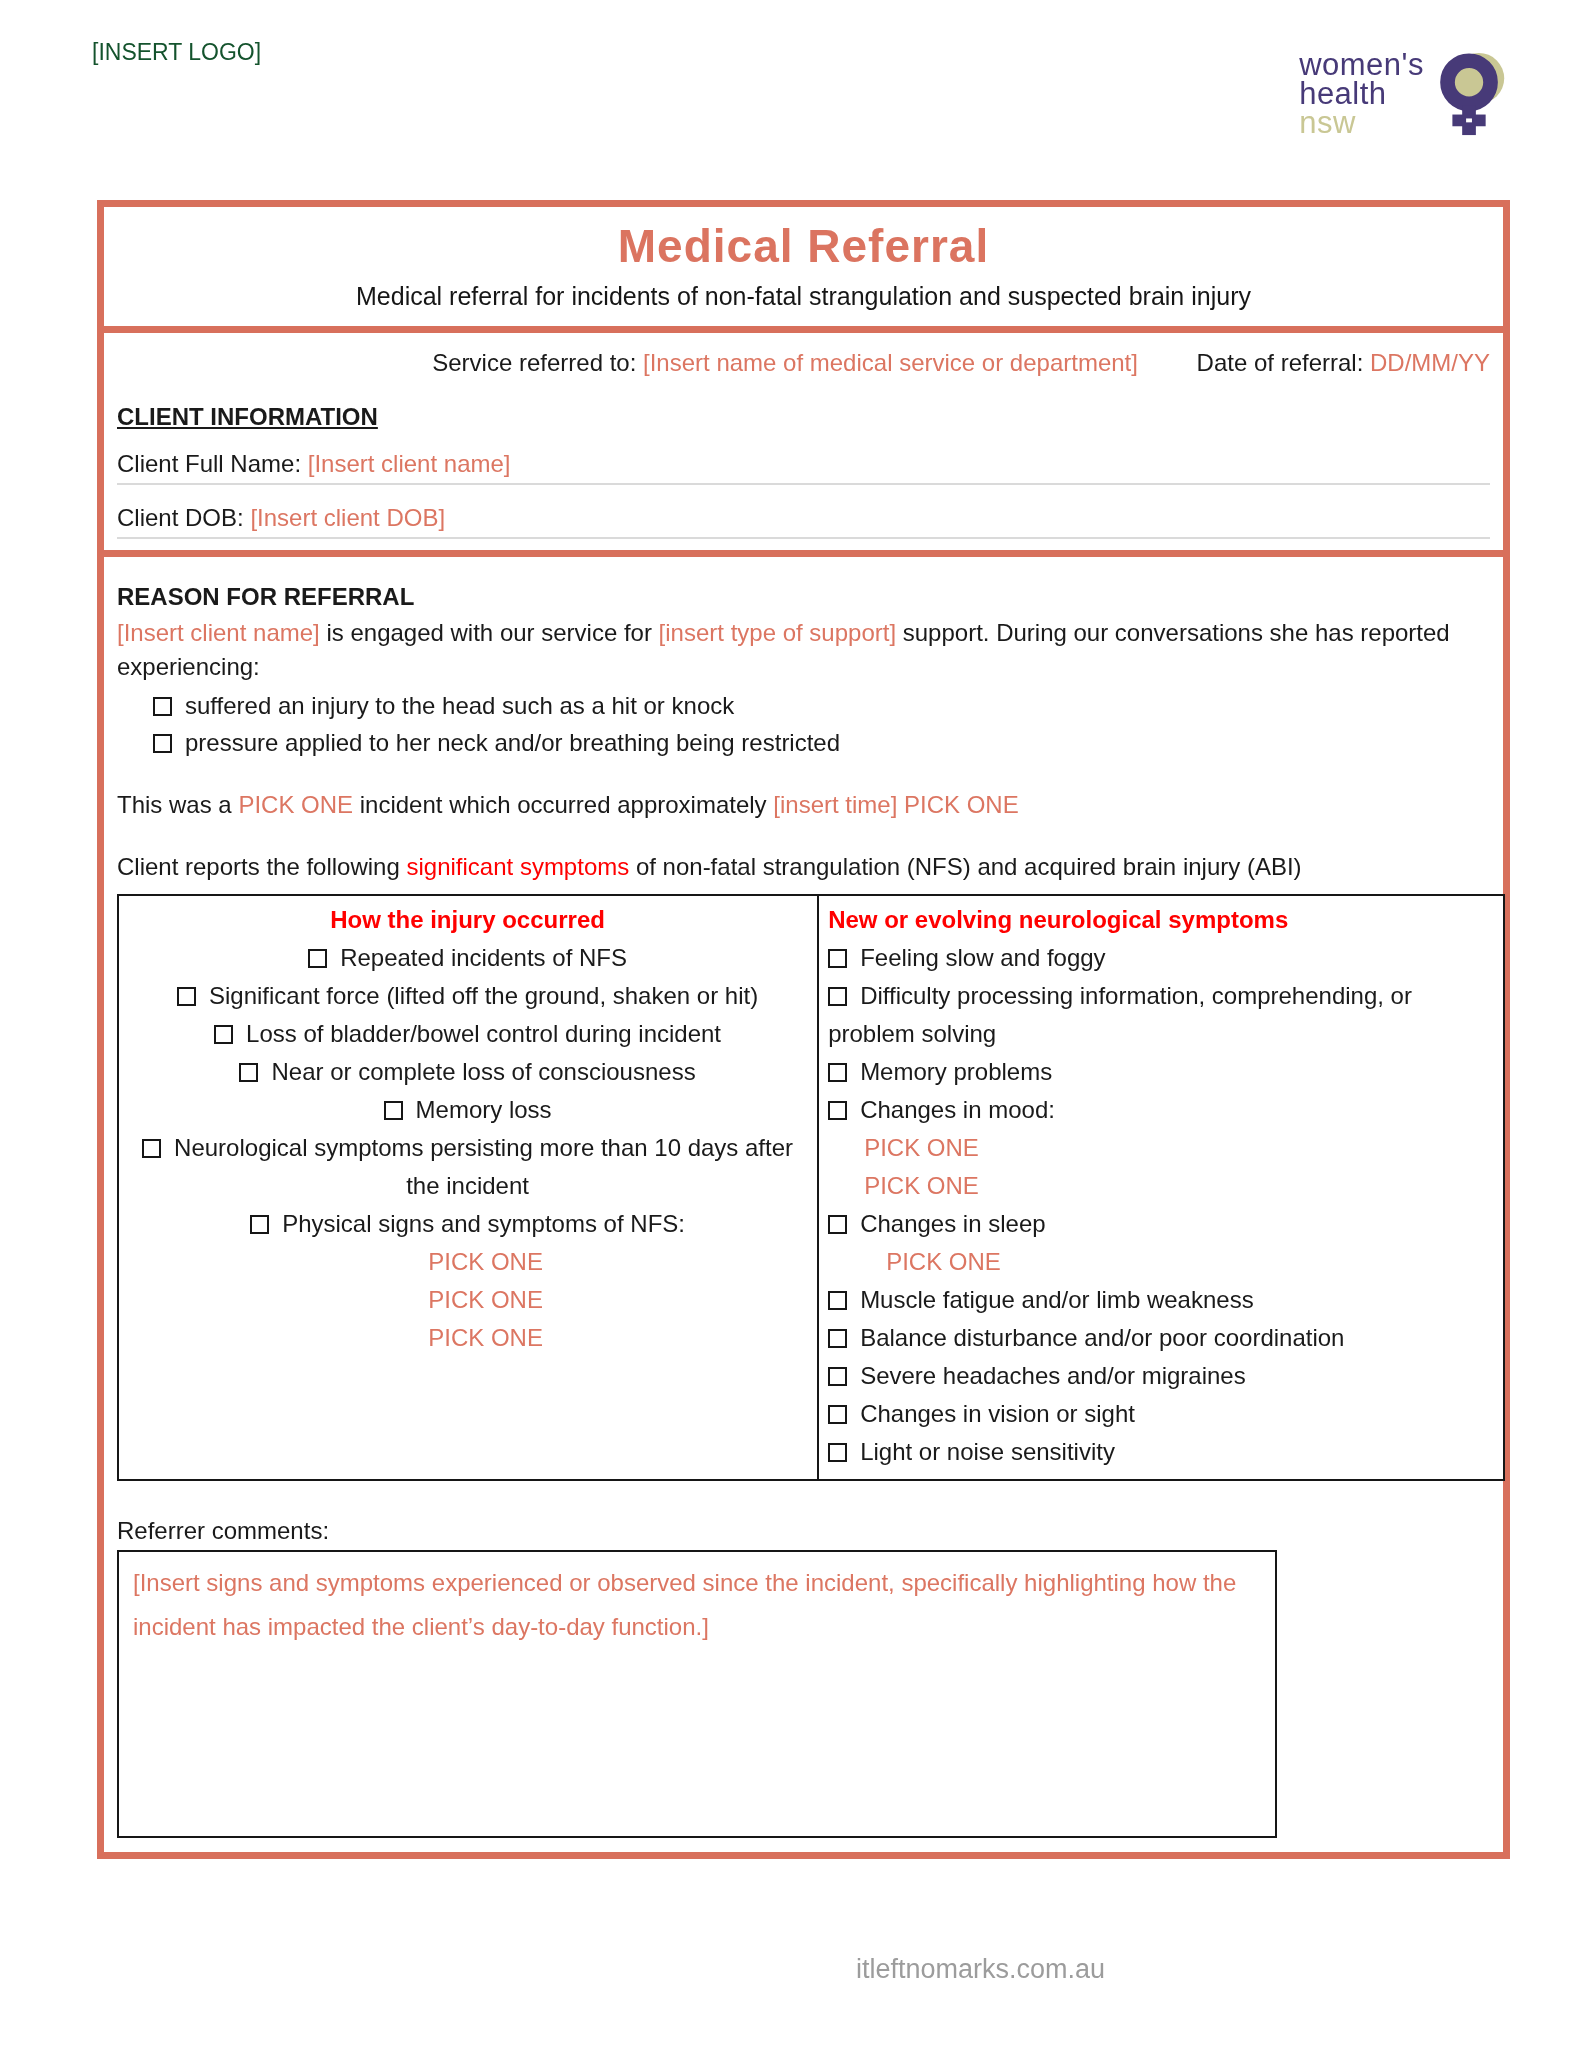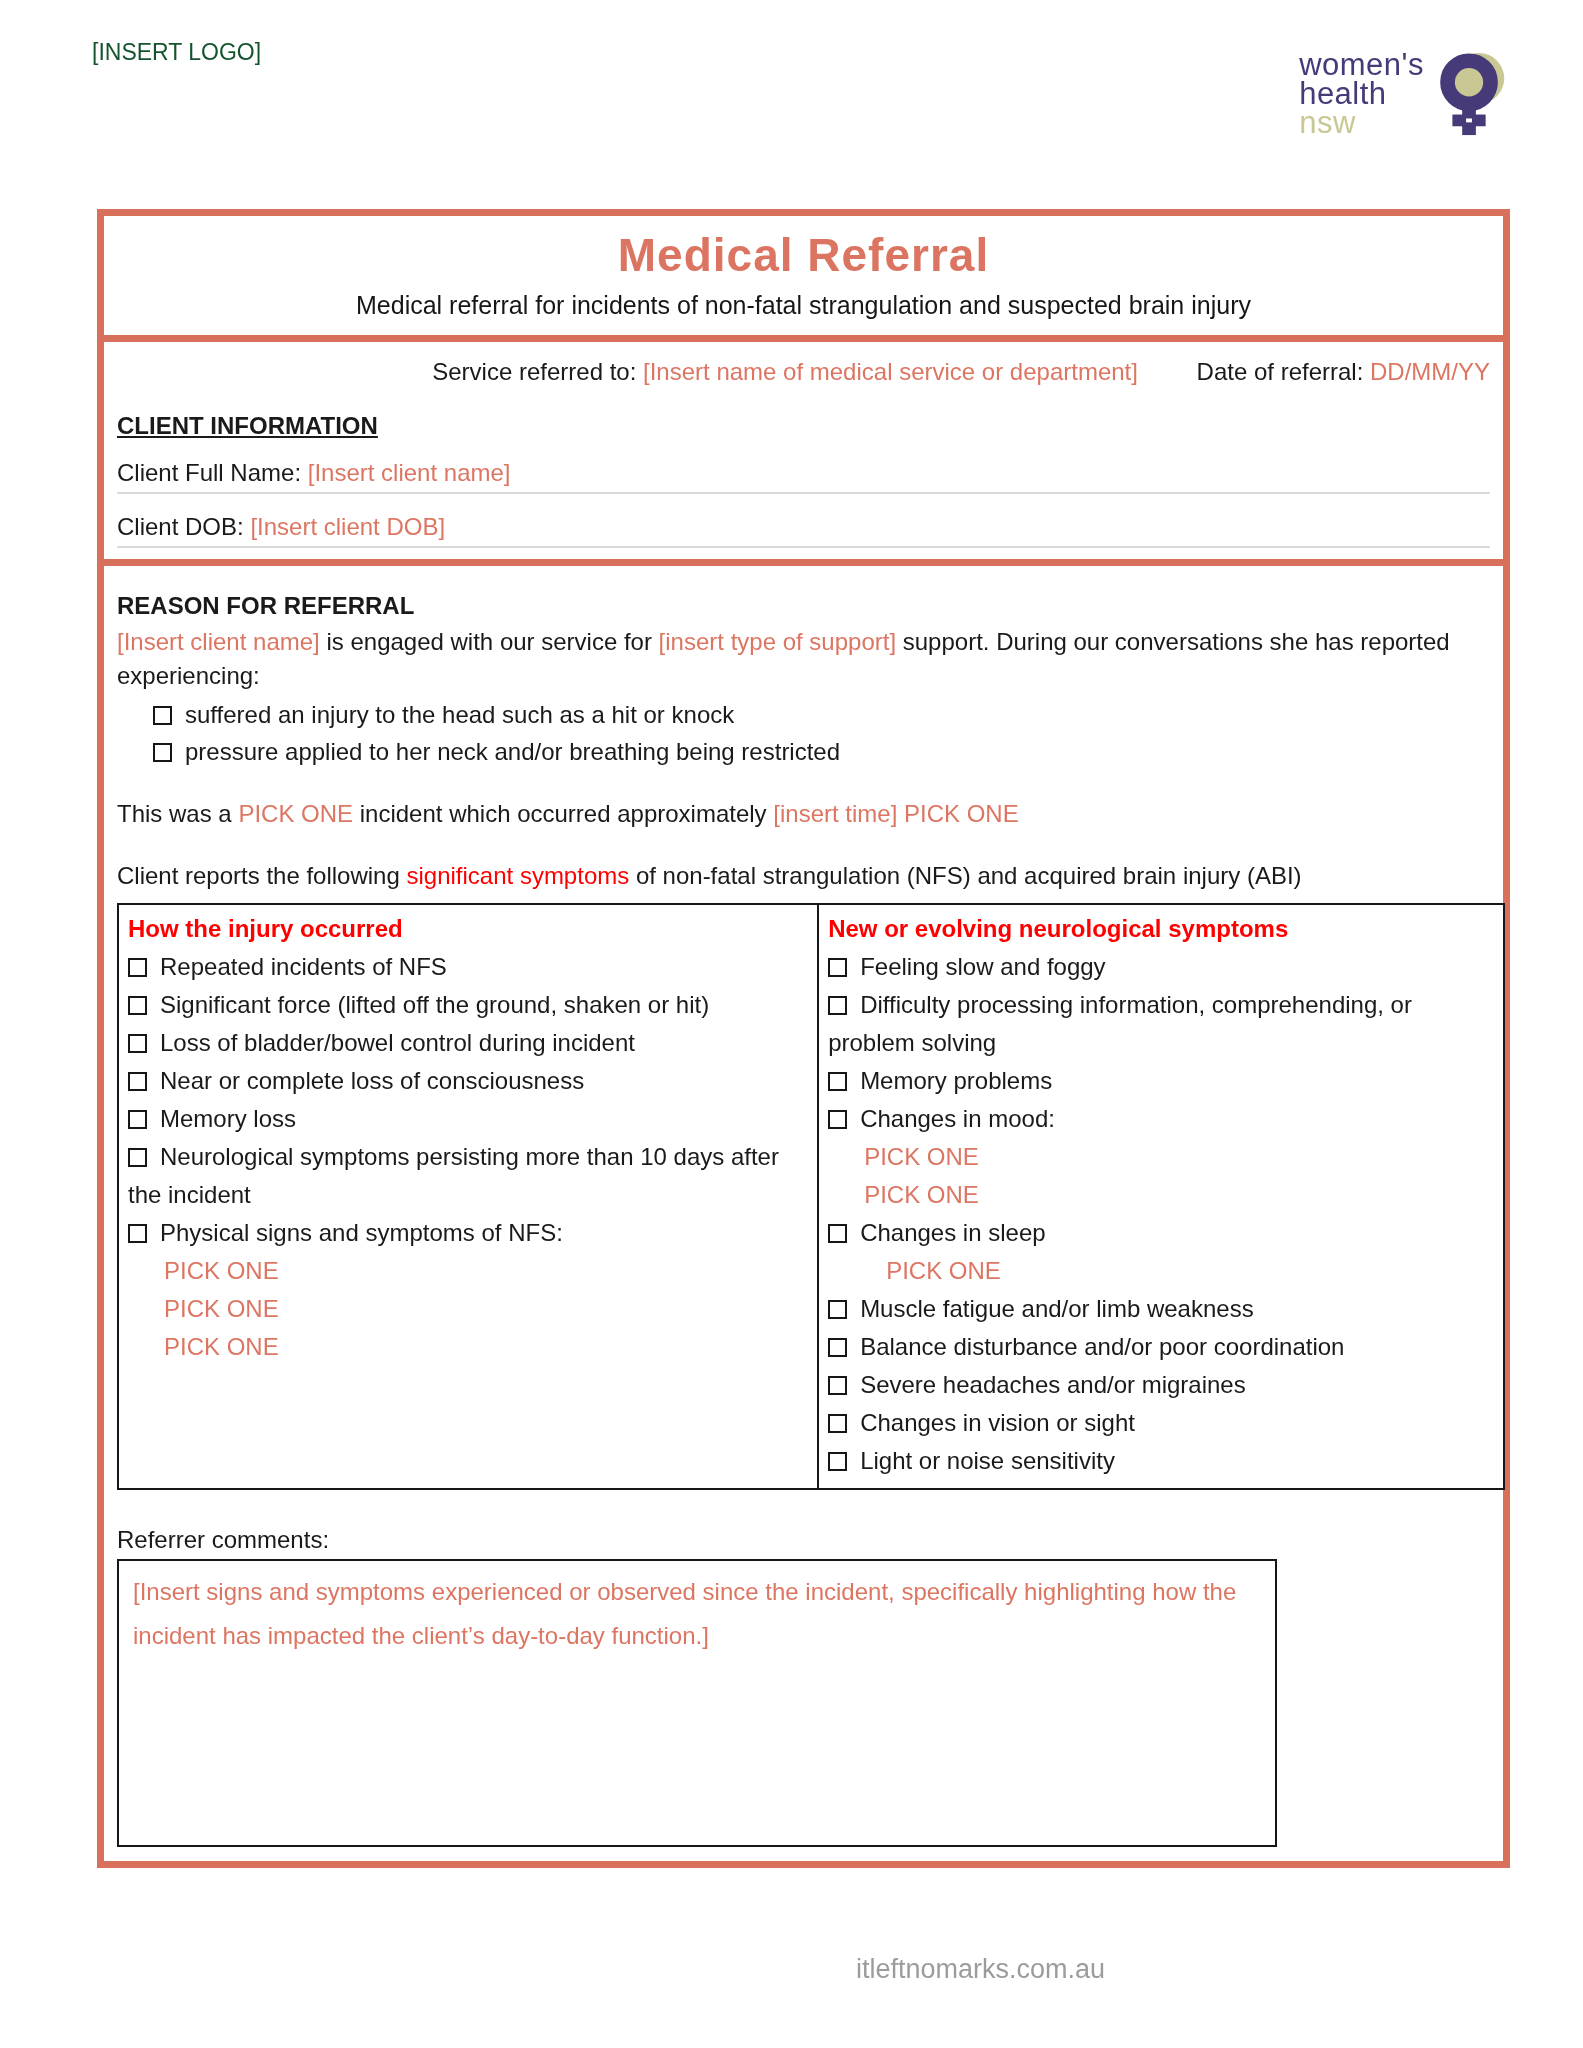--- a/index.html
+++ b/index.html
@@ -9,21 +9,21 @@
   }
 
   
   .insert-logo { position:absolute; left:92px; top:39px; font-size:23px; color:#14532d; }
   .org-logo { position:absolute; top:50px; right:74px; display:flex; align-items:flex-start; gap:7px; }
   .org-logo-text { text-align:left; color:#473A78; font-size:31px; line-height:29px; letter-spacing:0.5px; }
   .org-logo-text .nsw { color:#C9C794; }
 
   
   .main-box {
-    position:absolute; left:97px; top:209px; width:1413px;
+    position:absolute; left:97px; top:200px; width:1413px;
     border:7px solid #D8705C; box-sizing:border-box; background:#fff;
   }
   .section { border-top:7px solid #D8705C; }
   .section.first { border-top:none; }
 
   .sec-title { text-align:center; padding:12px 10px 15px; }
   .doc-title { font-size:46px; font-weight:bold; color:#DB7460; letter-spacing:1px; }
   .doc-subtitle { font-size:25px; margin-top:9px; color:#161616; }
 
   .sec-client { padding:16px 13px 11px; font-size:24px; }
@@ -45,21 +45,21 @@
     margin-right:13px; vertical-align:-2px; box-sizing:border-box; background:#fff;
   }
   .exp-list { margin-top:3px; }
   .exp-list .chk-item { padding-left:36px; }
 
   .incident-line { margin-top:27px; line-height:34px; }
   .symptoms-line { margin-top:29px; line-height:32px; max-width:1365px; }
 
   .sym-table { width:1388px; height:548px; border-collapse:collapse; margin-top:11px; table-layout:fixed; }
   .sym-table td { border:2px solid #161616; vertical-align:top; padding:5px 10px 8px 9px; }
-  td.left-col { width:49%; }
+  td.left-col { width:49%;text-align:center; }
   .cell-heading { color:#FF0000; font-weight:bold; line-height:38px; }
   .sym-table .chk-item { line-height:38px; }
   .chk-item.pick .chk-text { color:#DC7662; }
   .chk-item.indent1 { padding-left:36px; }
   .chk-item.indent2 { padding-left:58px; }
 
   .comments-label { margin-top:36px; }
   .comments-box {
     border:2px solid #161616; width:1160px; height:288px; margin-top:5px;
     padding:9px 14px; box-sizing:border-box; color:#DC7662; line-height:44px; font-size:24px;

